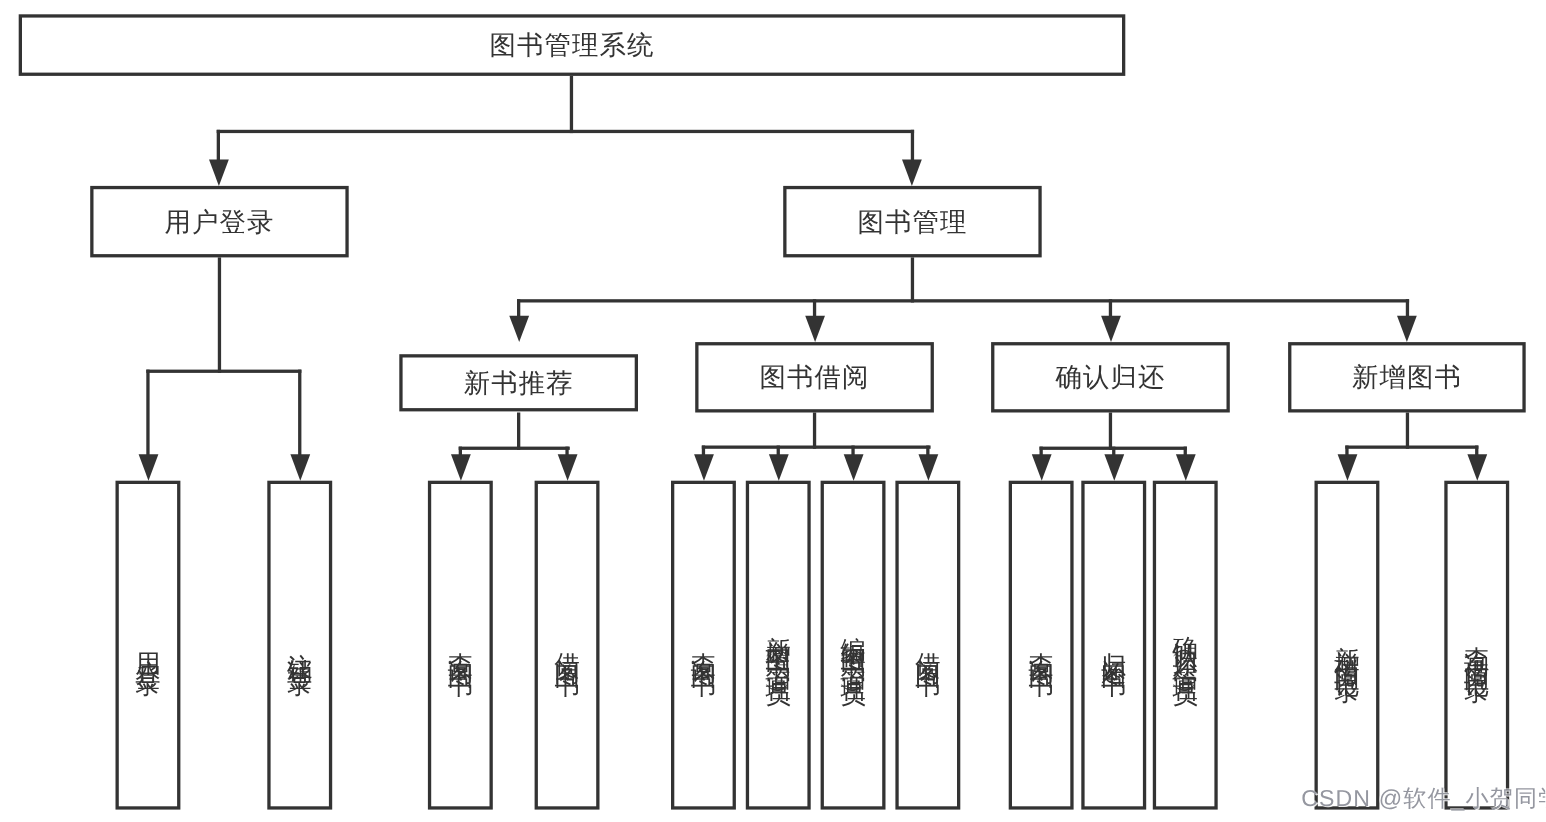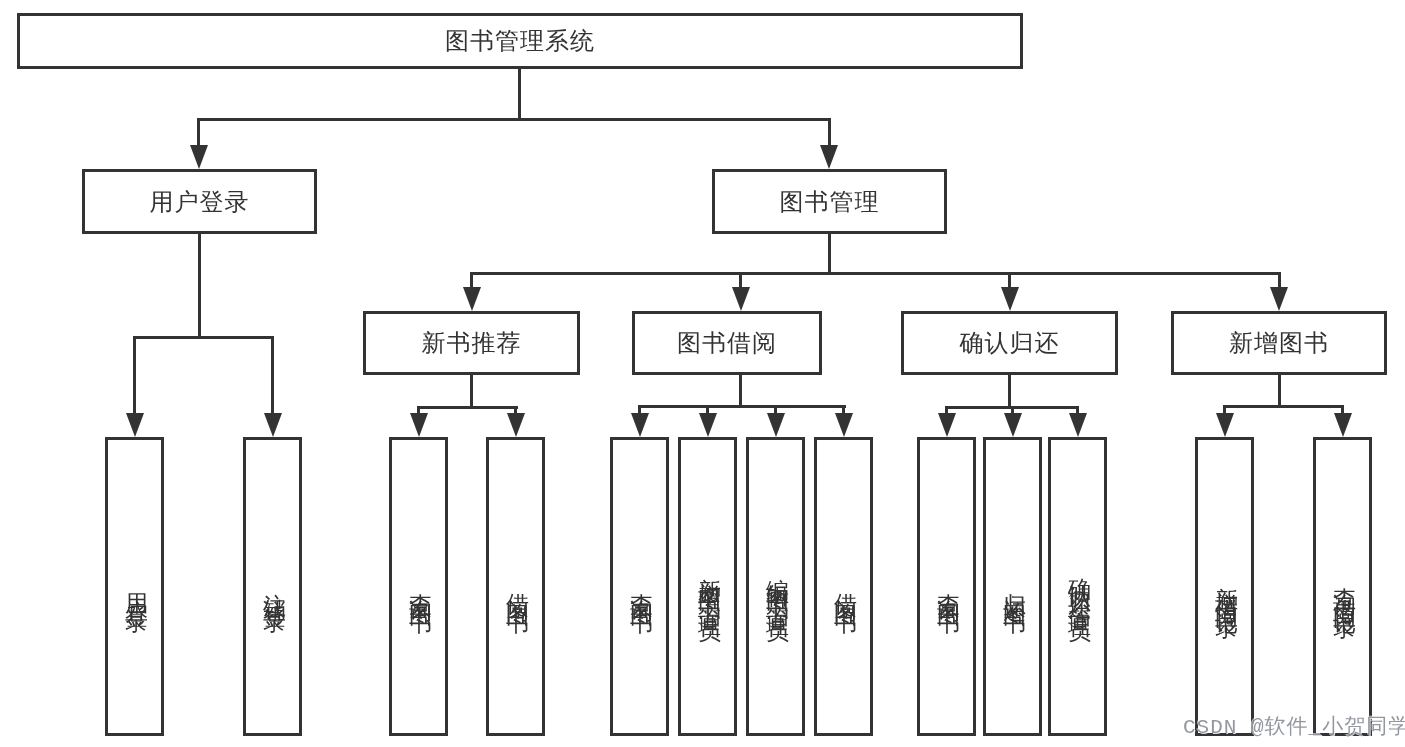--- a/index.html
+++ b/index.html
@@ -1,18 +1,18 @@
 <!DOCTYPE html>
 <html><head>
 <meta charset="utf-8">
 <style>
   html,body{margin:0;padding:0;background:#ffffff;}
   .stage{
     position:relative;width:1405px;height:747px;background:#ffffff;overflow:hidden;
-    font-family:Liberation Mono, monospace;color:#333333;
+    font-family:Liberation Sans, sans-serif;color:#333333;
   }
   .hbox{
     position:absolute;box-sizing:border-box;border:3px solid #333333;background:#ffffff;
     display:flex;align-items:center;justify-content:center;
     font-size:24px;letter-spacing:1px;color:#333333;white-space:nowrap;
   }
   .vbox{
     position:absolute;box-sizing:border-box;border:3px solid #333333;background:#ffffff;
     display:flex;align-items:center;justify-content:center;
   }
@@ -37,23 +37,23 @@
 <body>
 
 <div class="stage">
 
   <div class="hbox" style="left:17px;top:13px;width:1006px;height:56px;">图书管理系统</div>
 
   <div class="hbox" style="left:82px;top:169px;width:235px;height:65px;">用户登录</div>
 
   <div class="hbox" style="left:712px;top:169px;width:235px;height:65px;">图书管理</div>
 
-  <div class="hbox" style="left:363px;top:311px;width:217px;height:64px;">新书推荐</div>
+  <div class="hbox" style="left:363px;top:322px;width:217px;height:52px;">新书推荐</div>
 
-  <div class="hbox" style="left:632px;top:311px;width:190px;height:64px;">图书借阅</div>
+  <div class="hbox" style="left:632px;top:311px;width:217px;height:64px;">图书借阅</div>
 
   <div class="hbox" style="left:901px;top:311px;width:217px;height:64px;">确认归还</div>
 
   <div class="hbox" style="left:1171px;top:311px;width:216px;height:64px;">新增图书</div>
 
   <div class="vbox" style="left:105px;top:437px;width:59px;height:299px;">
     <span>用户登录</span>
   </div>
   <div class="vbox" style="left:243px;top:437px;width:59px;height:299px;">
     <span>注销登录</span>

